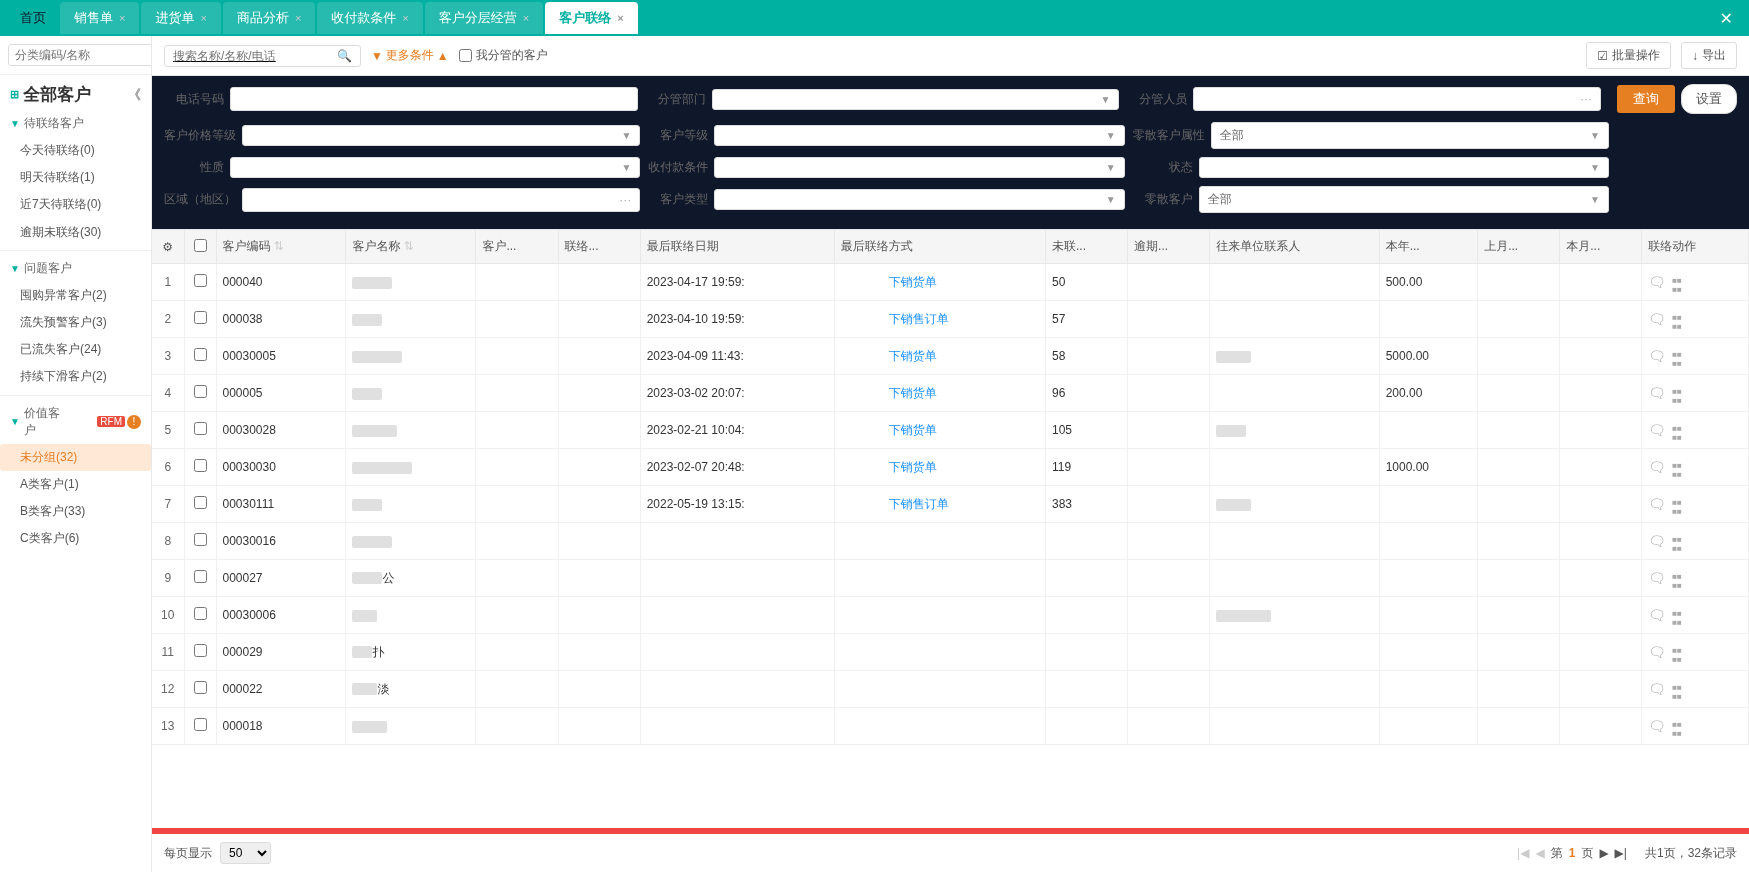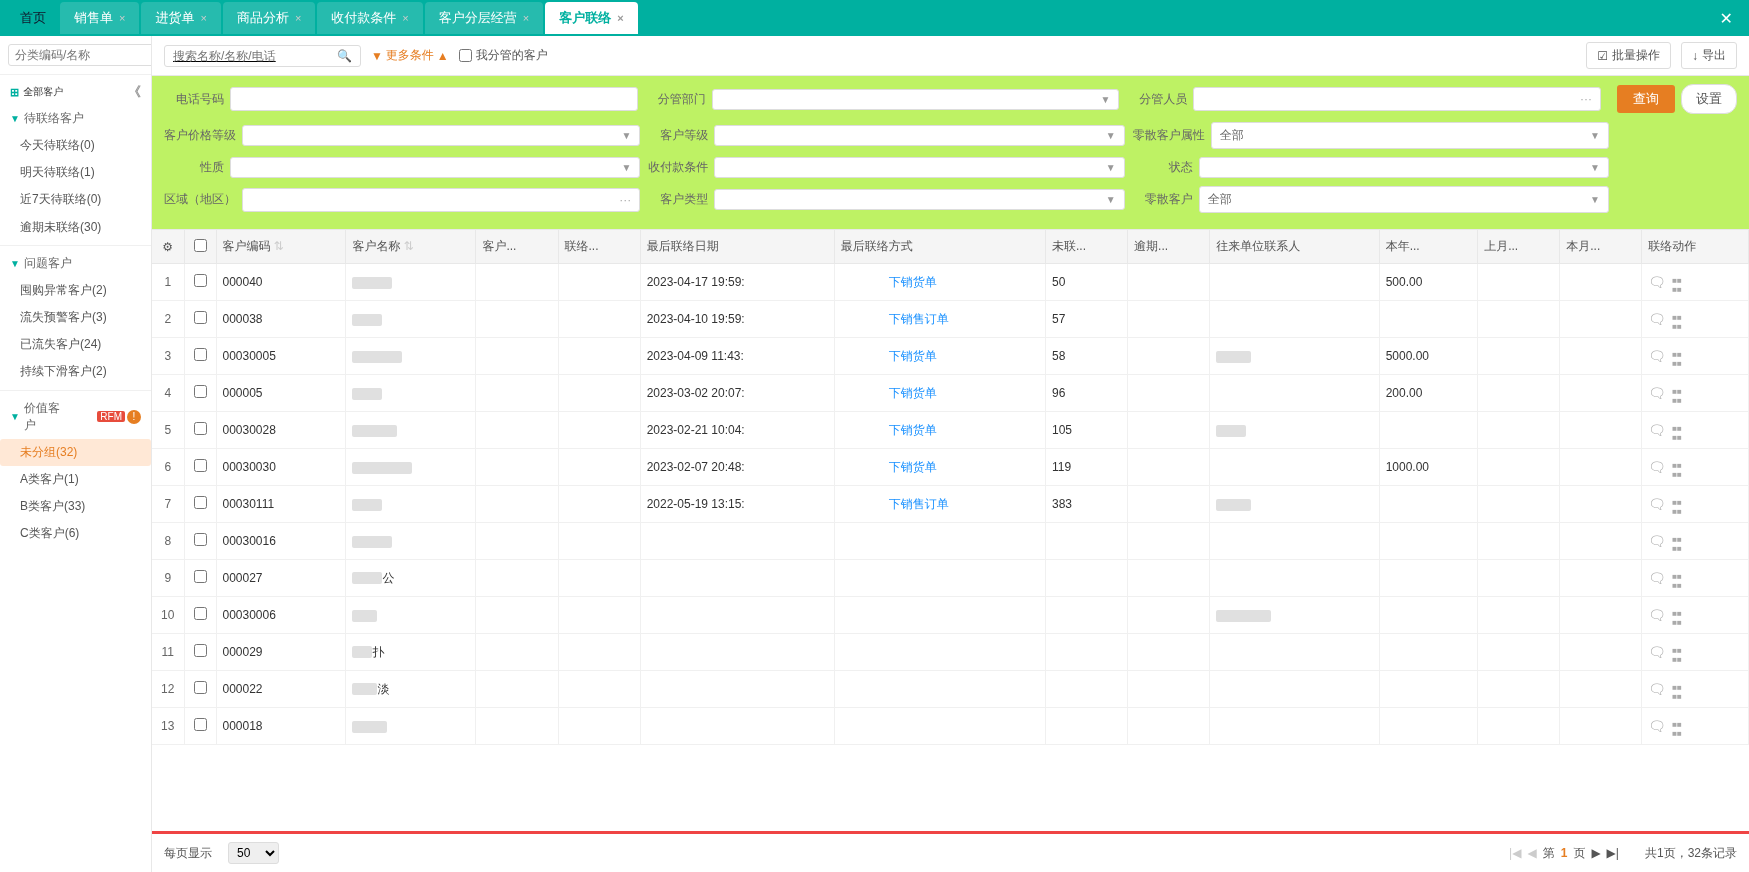--- a/index.html
+++ b/index.html
@@ -85,21 +85,21 @@
     .filter-checkbox { display: flex; align-items: center; gap: 4px; font-size: 12px; color: #555; }
     .filter-spacer { flex: 1; }
     .toolbar-btn {
       padding: 4px 10px; border-radius: 3px; cursor: pointer; font-size: 12px;
       display: flex; align-items: center; gap: 4px;
     }
     .toolbar-btn.outline { border: 1px solid #ddd; background: #fff; color: #555; }
 
     
     .advanced-filter {
-      background: #bef264; border-bottom: 1px solid #e8e8e8;
+      background: #0f172a; border-bottom: 1px solid #e8e8e8;
       padding: 8px 12px;
     }
     .filter-row { display: flex; align-items: center; gap: 8px; margin-bottom: 8px; }
     .filter-field {
       display: flex; align-items: center; gap: 6px; flex: 1;
     }
     .filter-field label { color: #666; font-size: 12px; white-space: nowrap; min-width: 60px; text-align: right; }
     .filter-field input, .filter-field select {
       flex: 1; border: 1px solid #ddd; border-radius: 3px;
       padding: 4px 8px; font-size: 12px; outline: none; color: #333;
@@ -138,22 +138,22 @@
       display: inline-block; background: #e0e0e0; border-radius: 2px;
       height: 12px; vertical-align: middle;
     }
     .link-text { color: #1890ff; cursor: pointer; text-decoration: none; margin-left: 48px; }
     .action-icons { display: flex; gap: 6px; align-items: center; }
     .action-icon { color: #aaa; cursor: pointer; font-size: 14px; }
 
     
     .table-footer {
       display: flex; align-items: center; padding: 8px 12px;
-      background: #fff; border-top: 3px solid #ef4444;
-      font-size: 12px; color: #555; gap: 16px; justify-content: space-between;
+      background: #fff; border-top: 6px solid #ef4444;
+      font-size: 12px; color: #555; gap: 8px; justify-content: space-between;
     }
     .table-footer .footer-spacer { flex: 1; }
     .page-nav { display: flex; align-items: center; gap: 6px; }
     .page-nav span { cursor: pointer; color: #555; }
     .page-nav .page-num { color: #e67e22; font-weight: bold; }
     .page-nav .disabled { color: #ccc; }
 
     .num-col { text-align: center; color: #666; }
     .cb-col { text-align: center; }
   </style>
@@ -194,21 +194,21 @@
 
   <div class="sidebar">
     <div class="sidebar-search">
       <input type="text" placeholder="分类编码/名称" style="">
 
     </div>
 
     <div class="sidebar-section-header">
       <span style="display:flex;align-items:center;gap:4px;">
         <span style="font-size:11px;color:#00b0a0;">⊞</span>
-        <span style="font-size:10px;font-weight:normal;">全部客户</span>
+        <span style="font-size:17px;font-weight:bold;">全部客户</span>
       </span>
       <span class="collapse-icon">《</span>
     </div>
 
     <div class="sidebar-group-label">
       <span class="tri">▼</span>
       <span>待联络客户</span>
     </div>
     <div class="sidebar-item">今天待联络(0)</div>
     <div class="sidebar-item">明天待联络(1)</div>

